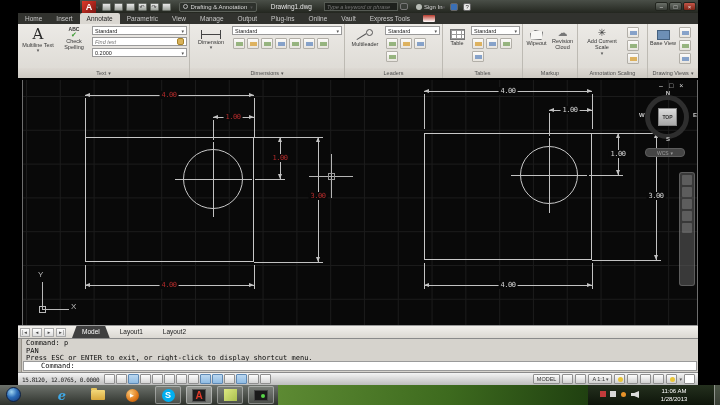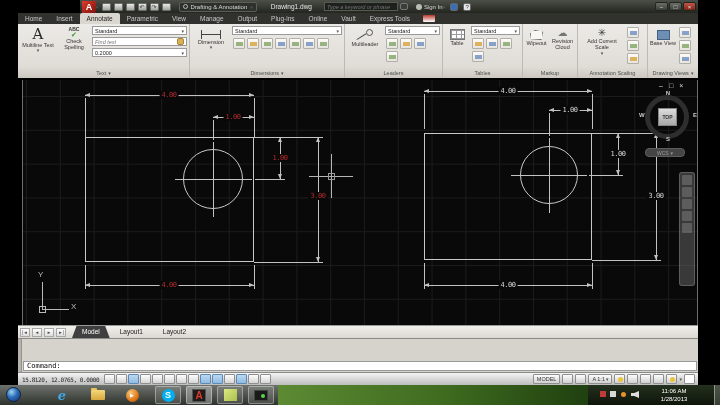--- a/index.html
+++ b/index.html
@@ -123,21 +123,21 @@
     font-size:4.5px; text-align:center; line-height:8px; color:#444; margin-left:2px; }
   .ltab { padding:0 10px; height:12px; line-height:12px; clip-path:polygon(12% 0,88% 0,100% 100%,0 100%); color:#222; }
   .ltab.active { background:#3f3f3f; color:#fff; margin-left:6px; }
 
   
   #cmdwin { position:absolute; left:18px; top:338px; width:680px; height:34px; background:#d6d3cd;
     border-top:1px solid #8a8a8a; font-family:"DejaVu Sans Mono",monospace; font-size:7px; color:#0a0a0a; }
   #cmd-grip { position:absolute; left:0; top:0; width:4px; height:34px; background:#b6b3ac; border-right:1px solid #979289; }
   #cmd-hist { position:absolute; left:8px; top:1px; line-height:7.5px; }
   #cmd-input { position:absolute; left:5px; right:1px; bottom:1px; height:10px; background:#fff;
-    border:1px solid #9a9a9a; line-height:8px; padding-left:3px; }
+    border:1px solid #9a9a9a; line-height:8px; padding-left:17px; }
 
   
   #statusbar { position:absolute; left:18px; top:372px; width:680px; height:13px;
     background:linear-gradient(#f4f4f4,#bdbdbd); display:flex; align-items:center; border-top:1px solid #8a8a8a; }
   #coords { font-family:"DejaVu Sans Mono",monospace; font-size:6px; color:#222; padding:0 5px 0 4px; letter-spacing:-0.4px; }
   .tog { width:11px; height:10px; border:1px solid #8f8f8f; background:linear-gradient(#fdfdfd,#d6d6d6);
     border-radius:1px; margin-right:1px; }
   .tog.on { background:linear-gradient(#bcd8f0,#8fbce4); border-color:#5e89b4; }
   #sb-right { margin-left:auto; display:flex; align-items:center; gap:2px; margin-right:3px; }
   .sb-btn { height:10px; border:1px solid #8f8f8f; background:linear-gradient(#fdfdfd,#d0d0d0);
@@ -513,20 +513,25 @@
   <div class="lnav">◄</div>
   <div class="lnav">►</div>
   <div class="lnav">►|</div>
   <div class="ltab active">Model</div>
   <div class="ltab">Layout1</div>
   <div class="ltab">Layout2</div>
 </div>
 
 <div id="cmdwin">
   <div id="cmd-grip"></div>
+  <div id="cmd-hist">
+    <div>Command: p</div>
+    <div>PAN</div>
+    <div>Press ESC or ENTER to exit, or right-click to display shortcut menu.</div>
+  </div>
   <div id="cmd-input">Command:</div>
 </div>
 
 <div id="statusbar">
   <span id="coords">15.8120, 12.0765, 0.0000</span>
   <div class="tog"></div>
   <div class="tog"></div>
   <div class="tog on"></div>
   <div class="tog"></div>
   <div class="tog"></div>

